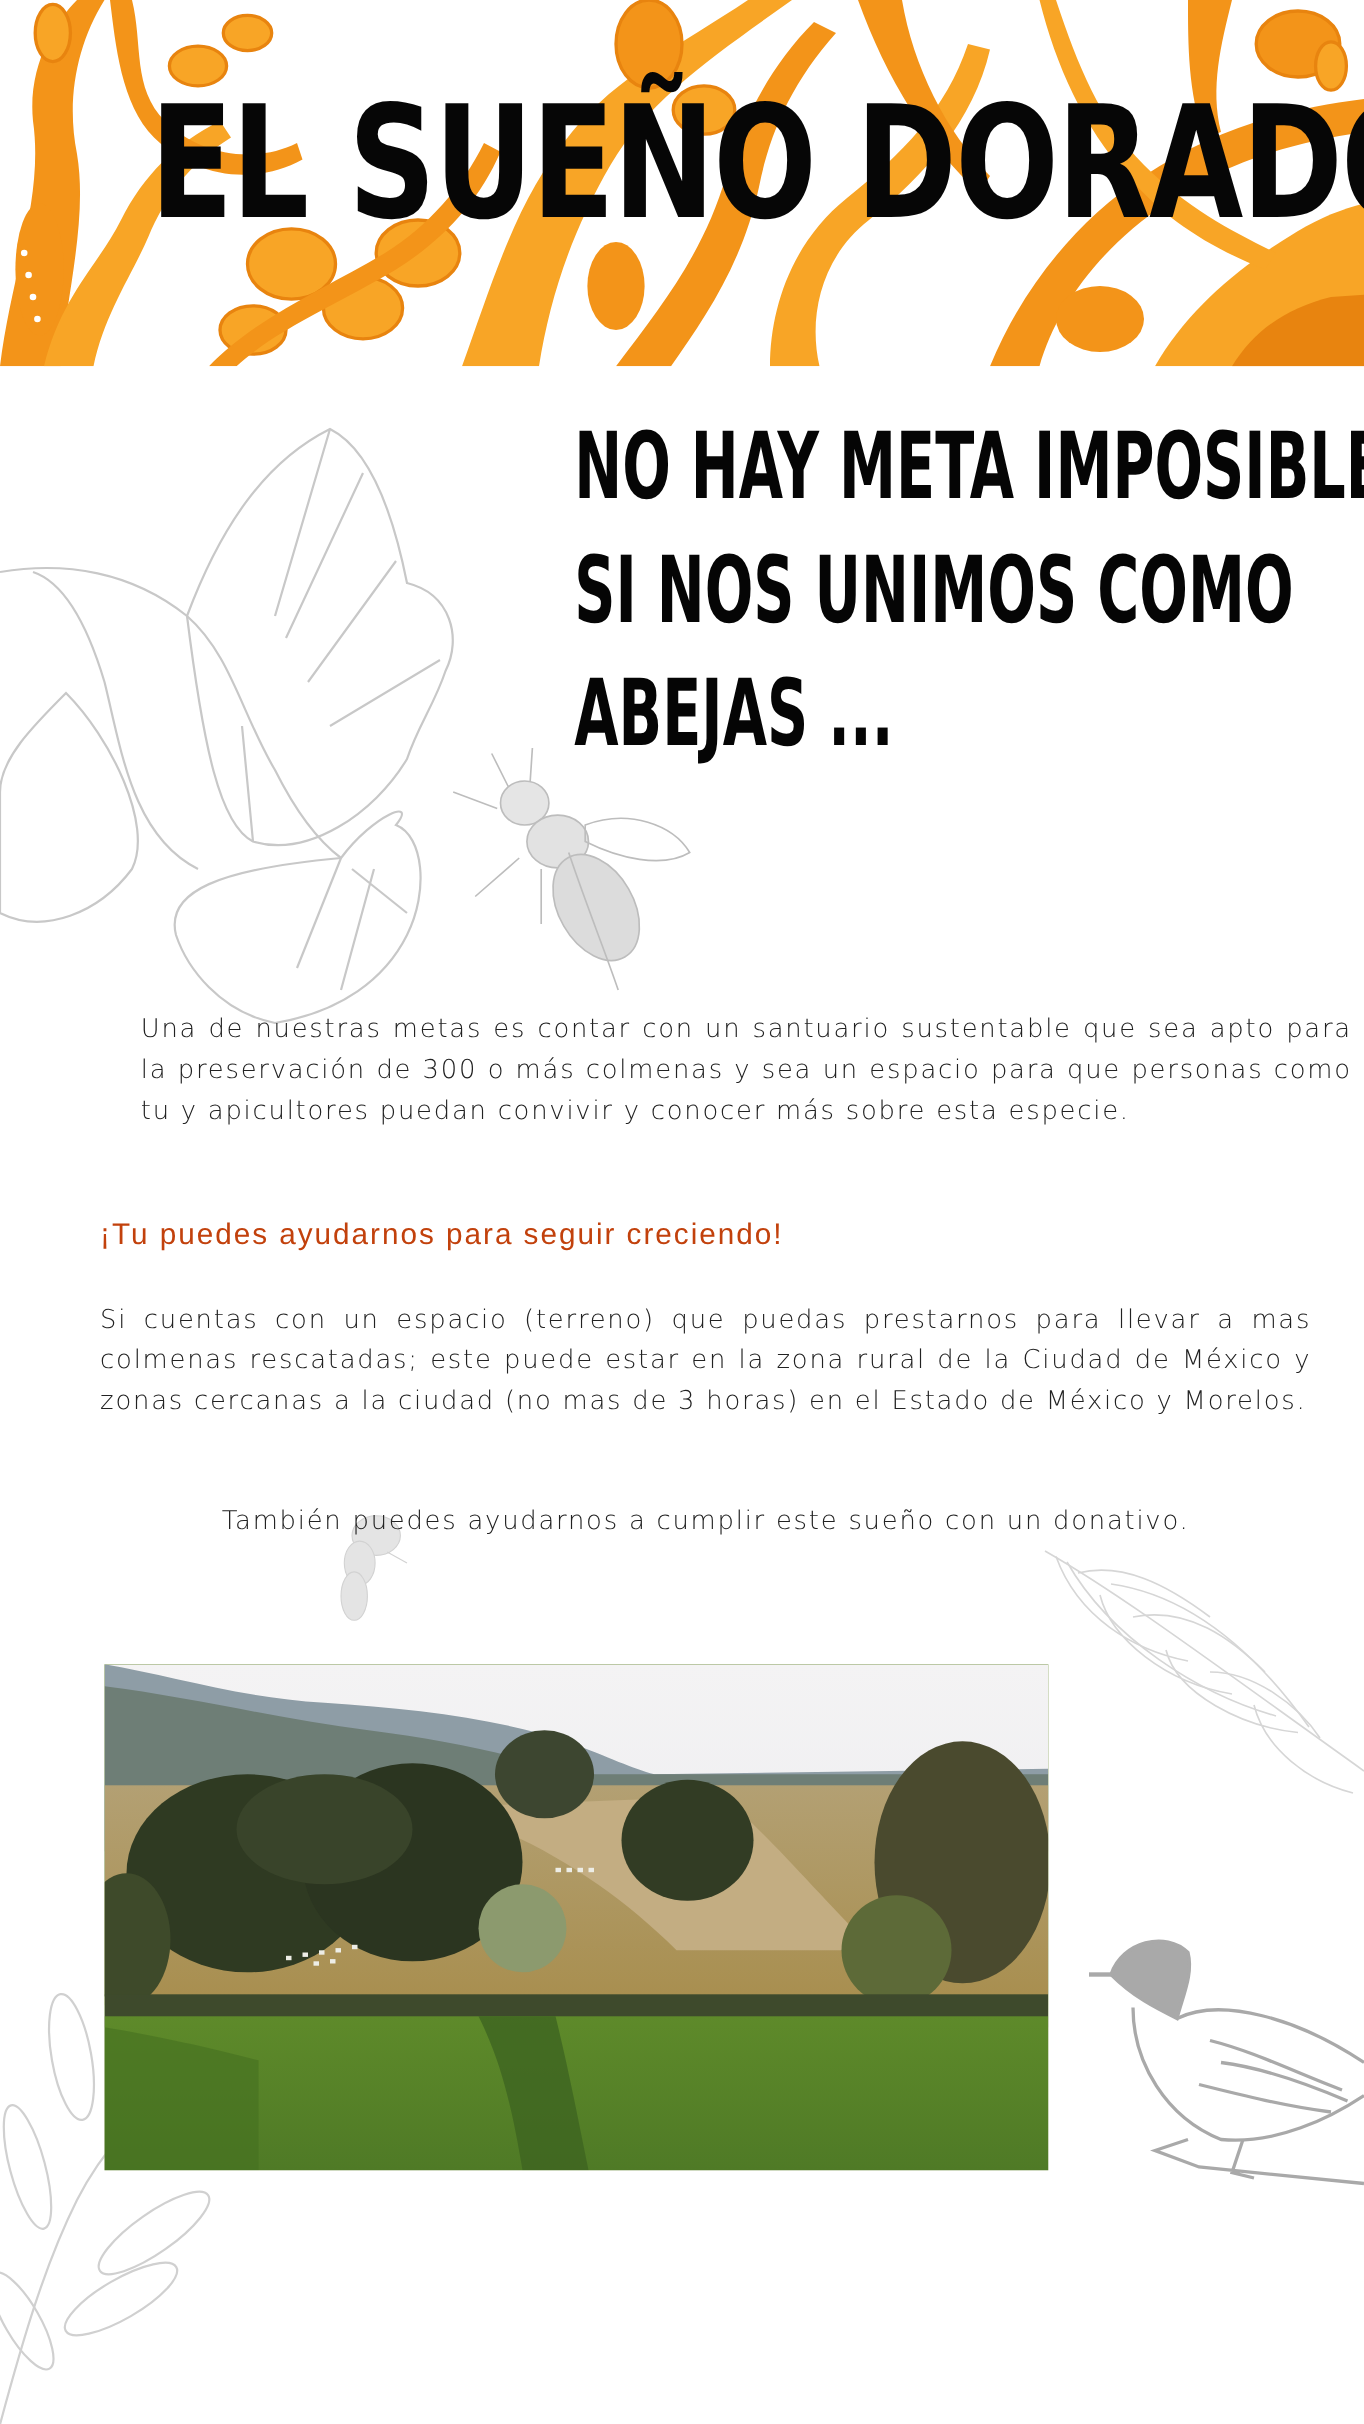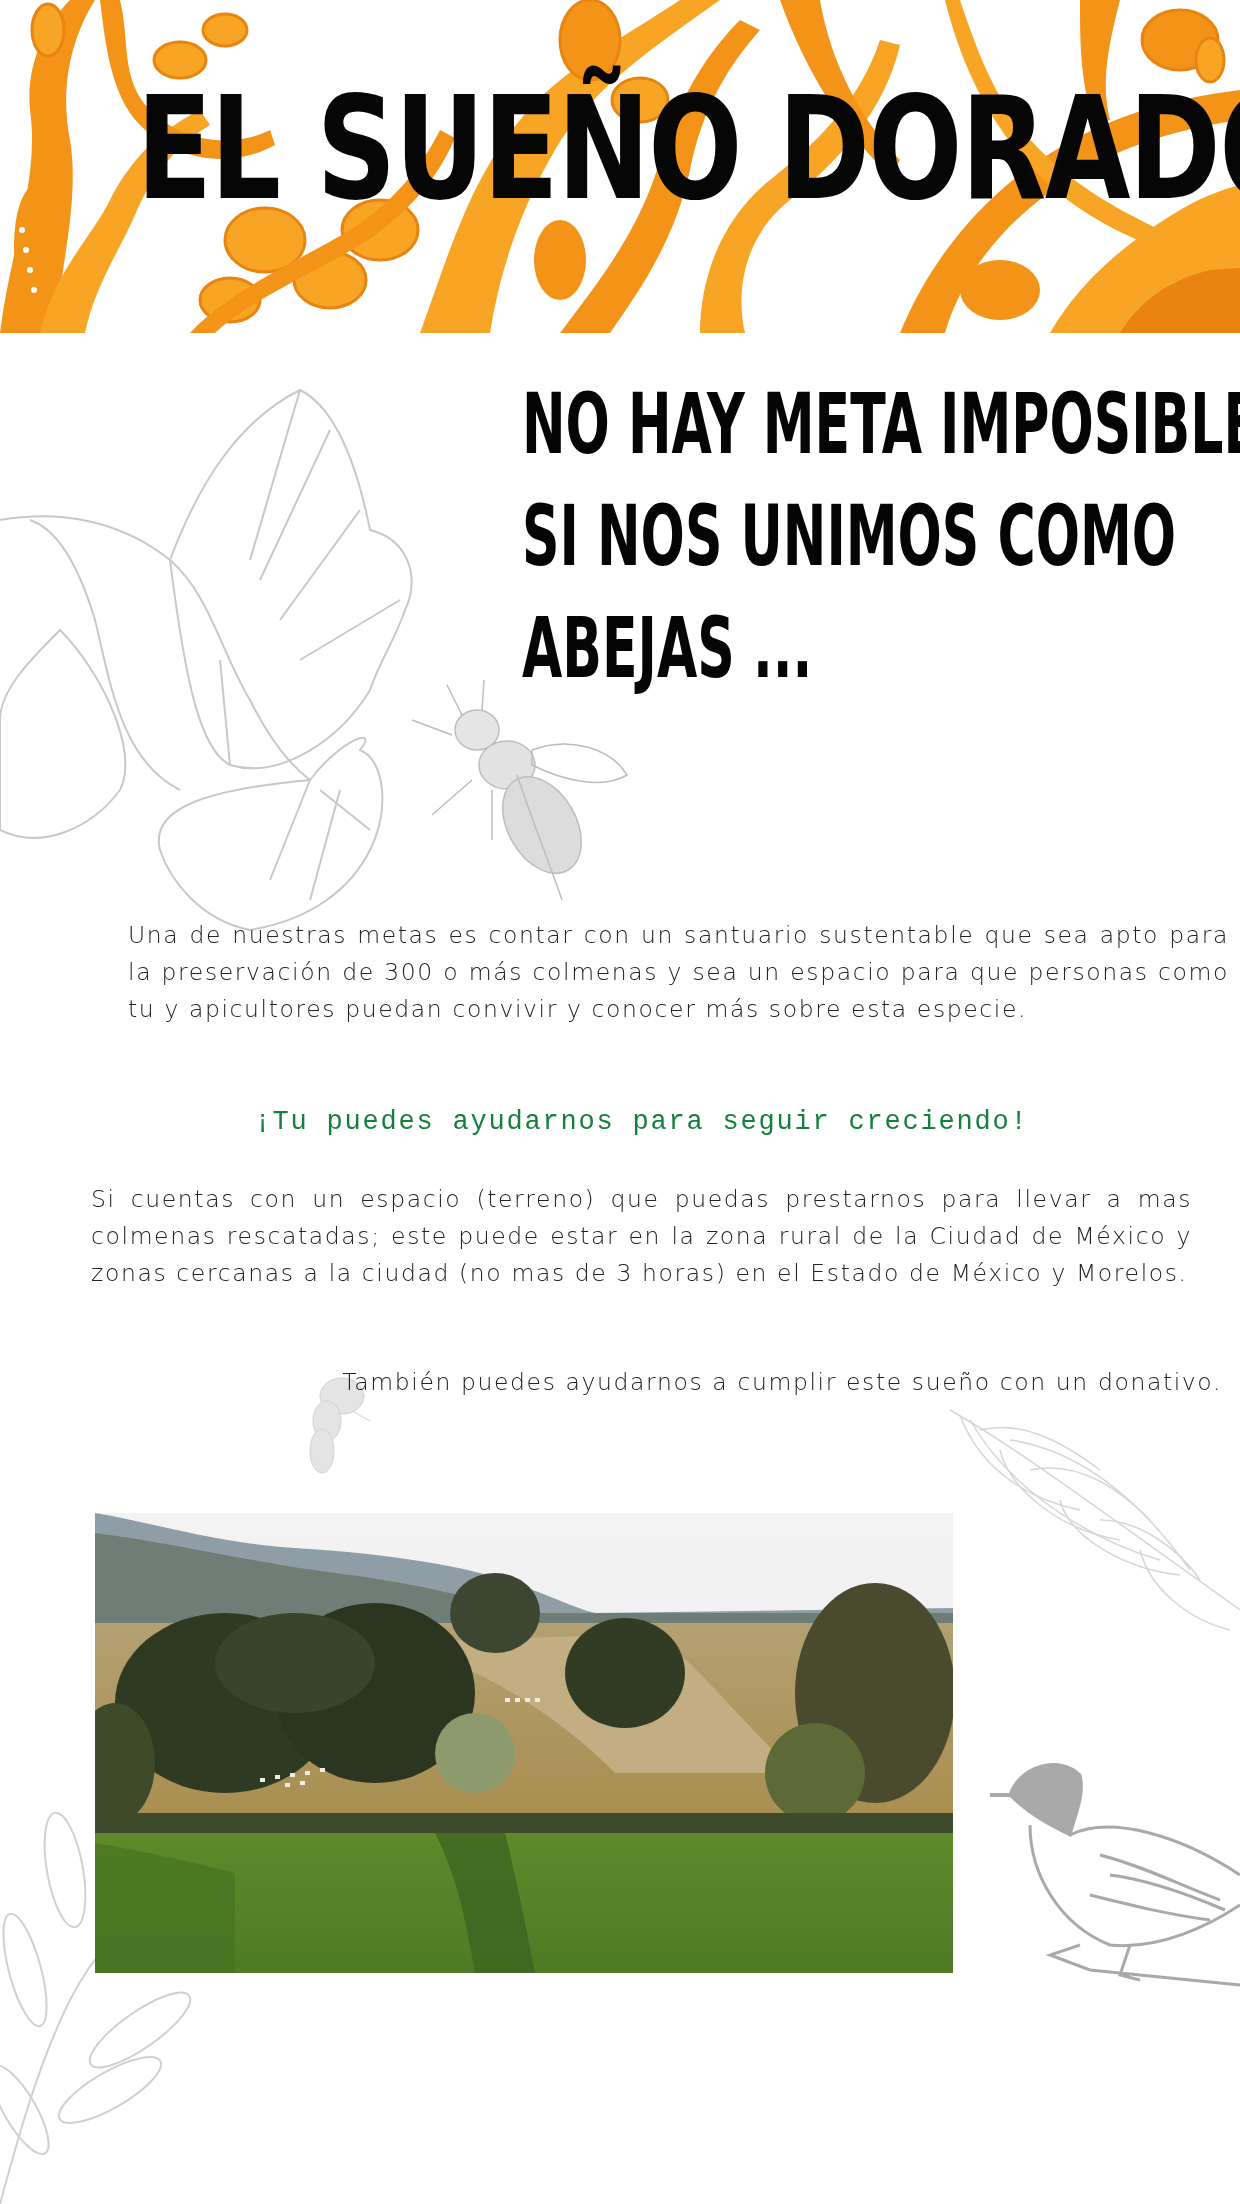--- a/index.html
+++ b/index.html
@@ -37,26 +37,26 @@
 
   
   .para {
     position: absolute; left: 91px; width: 1101px;
     font-family: "DejaVu Sans", sans-serif; font-weight: 300;
     font-size: 23.5px; line-height: 37px; color: #222222;
     text-align: justify; letter-spacing: 1.6px;
   }
   .para.p1 { top: 917px; margin-left: 37px; }
   .callout {
-    position: absolute; left: 91px; top: 1102px; width: 1101px; text-align: center;
-    font-family: Liberation Mono, monospace; font-size: 27px; line-height: 40px;
-    color: #15803d; letter-spacing: 1.8px;
+    position: absolute; left: 91px; top: 1102px; width: 1101px; 
+    font-family: Liberation Sans, sans-serif; font-size: 27px; line-height: 40px;
+    color: #c2410c; letter-spacing: 1.8px;
   }
   .para.p2 { top: 1181px; }
-  .para.p3 { top: 1364px; text-align: right; margin-left: 30px; }
+  .para.p3 { top: 1364px; text-align: center; }
 
   
   .photo {
     position: absolute; left: 95px; top: 1513px; width: 858px; height: 460px;
     overflow: hidden; background: #6d8a3a;
   }
   .photo svg { width: 100%; height: 100%; display: block; }
 </style>
 </head>
 <body>

